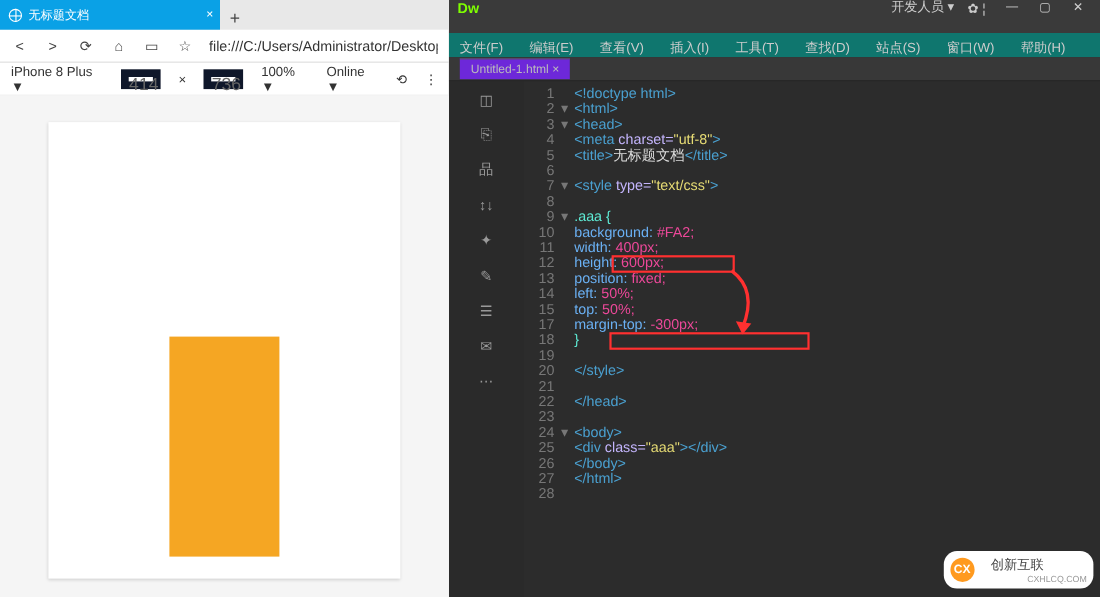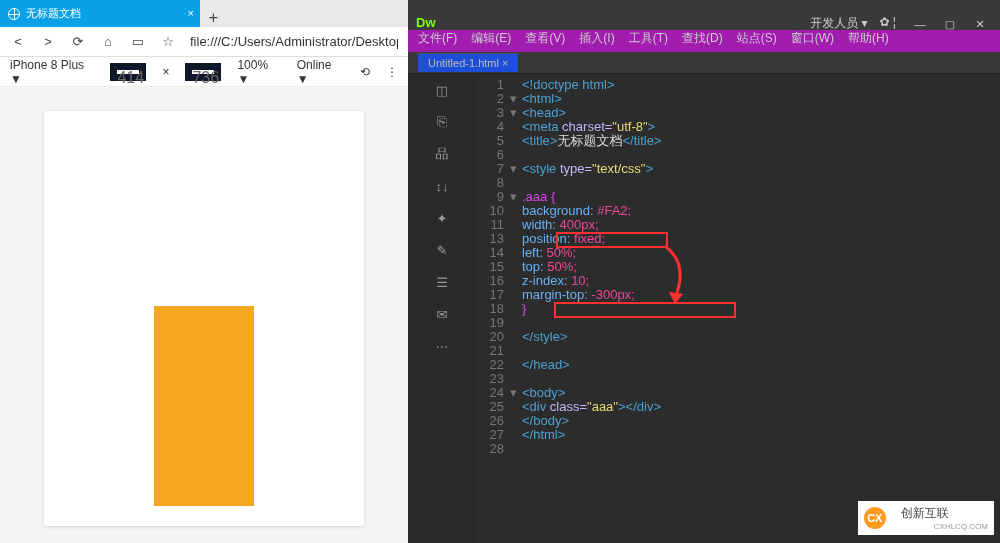--- a/index.html
+++ b/index.html
@@ -18,44 +18,44 @@
 .addrbar { height: 30px; display: flex; align-items: center; gap: 14px; padding: 0 10px; border-bottom: 1px solid #ddd; font-size: 13px; color: #444; }
 .addrbar .glyph { width: 16px; display: inline-block; text-align: center; }
 .optbar { height: 30px; display: flex; align-items: center; justify-content: flex-start; gap: 16px; padding: 0 10px; font-size: 12px; color: #333; border-bottom: 1px solid #eee; }
 .dimbox { border: 7px solid #0f172a; width: 36px; height: 18px; text-align: center; font-size: 16px; line-height: 16px; color: #666; }
 .viewport { flex: 1; background: #f5f5f5; display: flex; justify-content: center; padding-top: 24px; }
 .page { width: 320px; height: 415px; background: #fff; box-shadow: 0 1px 3px rgba(0,0,0,.15); position: relative; }
 .orange { position: absolute; background: #f5a623; width: 100px; height: 200px; left: 110px; top: 195px; }
 
 
 .dw { flex: 1; background: #2c2c2c; color: #ccc; display: flex; flex-direction: column; font-size: 12px; }
-.titlebar { height: 26px; background: #3a3a3a; display: flex; align-items: flex-start; padding: 15px 8px; gap: 12px; }
+.titlebar { height: 26px; background: #3a3a3a; display: flex; align-items: flex-end; padding: 15px 8px; gap: 12px; }
 .dwlogo { color: #7fff00; font-weight: bold; font-size: 13px; }
 .titlebar .spacer { flex: 1; }
 .winbtns { display: flex; gap: 6px; }
 .winbtn { width: 24px; height: 18px; display: flex; align-items: center; justify-content: center; font-size: 11px; color: #ccc; }
-.menubar { height: 22px; background: #a21caf; display: flex; align-items: flex-start; gap: 14px; padding: 0 10px; color: #ccc; font-size: 12px; }
+.menubar { height: 22px; background: #0f766e; display: flex; align-items: flex-end; gap: 24px; padding: 0 10px; color: #ccc; font-size: 12px; }
 .filetab { height: 22px; background: #383838; display: flex; align-items: center; padding: 0 10px; color: #bbb; font-size: 11px; border-bottom: 1px solid #222; }
-.filetab .ft { background: #1d4ed8; padding: 3px 10px; border-top: 1px solid #555; }
+.filetab .ft { background: #6d28d9; padding: 3px 10px; border-top: 1px solid #555; }
 .gutter { width: 68px; background: #2a2a2a; display: flex; flex-direction: column; align-items: center; padding-top: 6px; gap: 12px; }
 .sidebtn { width: 20px; height: 20px; display: flex; align-items: center; justify-content: center; color: #999; font-size: 13px; }
 .editwrap { flex: 1; display: flex; }
 .code { flex: 1; background: #2c2c2c; font-family: Consolas, monospace; font-size: 13px; padding: 4px 0; line-height: 14px; position: relative; }
 .line { display: flex; white-space: pre; }
 .num { width: 34px; text-align: right; color: #777; padding-right: 6px; user-select: none; }
 .fold { width: 12px; color: #777; }
 .c-tag { color: #4aa0d0; }
 .c-attr { color: #c4b5fd; }
 .c-str { color: #e6db74; }
-.c-sel { color: #d946ef; }
+.c-sel { color: #5eead4; }
 .c-prop { color: #6ab0f3; }
 .c-val { color: #ec4899; }
 .c-text { color: #ddd; }
 .hl1 { position: absolute; border: 2px solid #ff3030; }
-.watermark { position: absolute; right: 6px; bottom: 8px; font-size: 11px; color: #bbb; background: #fff; padding: 4px 6px; display: flex; align-items: center; gap: 4px; }
+.watermark { position: absolute; right: 6px; bottom: 8px; font-size: 11px; color: #bbb; background: #fff; padding: 4px 6px; display: flex; align-items: center; gap: 4px; border-radius: 12px; }
 .watermark .logo { width: 22px; height: 22px; border-radius: 50%; background: #ff9a1f; color: #fff; font-weight: bold; display: flex; align-items: center; justify-content: center; font-size: 11px; }
 </style>
 </head>
 <body>
 
 <div class="app">
 
   <div class="browser">
     <div class="tabbar">
       <div class="tab">
@@ -134,24 +134,24 @@
         <div class="line"><span class="num">2</span><span class="fold">▾</span>  <span class="c-tag">&lt;html&gt;</span></div>
         <div class="line"><span class="num">3</span><span class="fold">▾</span>    <span class="c-tag">&lt;head&gt;</span></div>
         <div class="line"><span class="num">4</span><span class="fold"> </span>    <span class="c-tag">&lt;meta </span><span class="c-attr">charset=</span><span class="c-str">"utf-8"</span><span class="c-tag">&gt;</span></div>
         <div class="line"><span class="num">5</span><span class="fold"> </span>    <span class="c-tag">&lt;title&gt;</span><span class="c-text">无标题文档</span><span class="c-tag">&lt;/title&gt;</span></div>
         <div class="line"><span class="num">6</span><span class="fold"> </span></div>
         <div class="line"><span class="num">7</span><span class="fold">▾</span>    <span class="c-tag">&lt;style </span><span class="c-attr">type=</span><span class="c-str">"text/css"</span><span class="c-tag">&gt;</span></div>
         <div class="line"><span class="num">8</span><span class="fold"> </span></div>
         <div class="line"><span class="num">9</span><span class="fold">▾</span>  <span class="c-sel">.aaa {</span></div>
         <div class="line"><span class="num">10</span><span class="fold"> </span>      <span class="c-prop">background:</span><span class="c-val"> #FA2;</span></div>
         <div class="line"><span class="num">11</span><span class="fold"> </span>      <span class="c-prop">width:</span><span class="c-val"> 400px;</span></div>
+        <div class="line"><span class="num">12</span><span class="fold"> </span>      <span class="c-prop">height:</span><span class="c-val"> 600px;</span></div>
         <div class="line"><span class="num">13</span><span class="fold"> </span>      <span class="c-prop">position:</span><span class="c-val"> fixed;</span></div>
         <div class="line"><span class="num">14</span><span class="fold"> </span>      <span class="c-prop">left:</span><span class="c-val"> 50%;</span></div>
         <div class="line"><span class="num">15</span><span class="fold"> </span>      <span class="c-prop">top:</span><span class="c-val"> 50%;</span></div>
-        <div class="line"><span class="num">16</span><span class="fold"> </span>      <span class="c-prop">z-index:</span><span class="c-val"> 10;</span></div>
         <div class="line"><span class="num">17</span><span class="fold"> </span>      <span class="c-prop">margin-top:</span><span class="c-val"> -300px;</span></div>
         <div class="line"><span class="num">18</span><span class="fold"> </span>      <span class="c-sel">}</span></div>
         <div class="line"><span class="num">19</span><span class="fold"> </span></div>
         <div class="line"><span class="num">20</span><span class="fold"> </span>    <span class="c-tag">&lt;/style&gt;</span></div>
         <div class="line"><span class="num">21</span><span class="fold"> </span></div>
         <div class="line"><span class="num">22</span><span class="fold"> </span>    <span class="c-tag">&lt;/head&gt;</span></div>
         <div class="line"><span class="num">23</span><span class="fold"> </span></div>
         <div class="line"><span class="num">24</span><span class="fold">▾</span>  <span class="c-tag">&lt;body&gt;</span></div>
         <div class="line"><span class="num">25</span><span class="fold"> </span>      <span class="c-tag">&lt;div </span><span class="c-attr">class=</span><span class="c-str">"aaa"</span><span class="c-tag">&gt;&lt;/div&gt;</span></div>
         <div class="line"><span class="num">26</span><span class="fold"> </span>    <span class="c-tag">&lt;/body&gt;</span></div>

